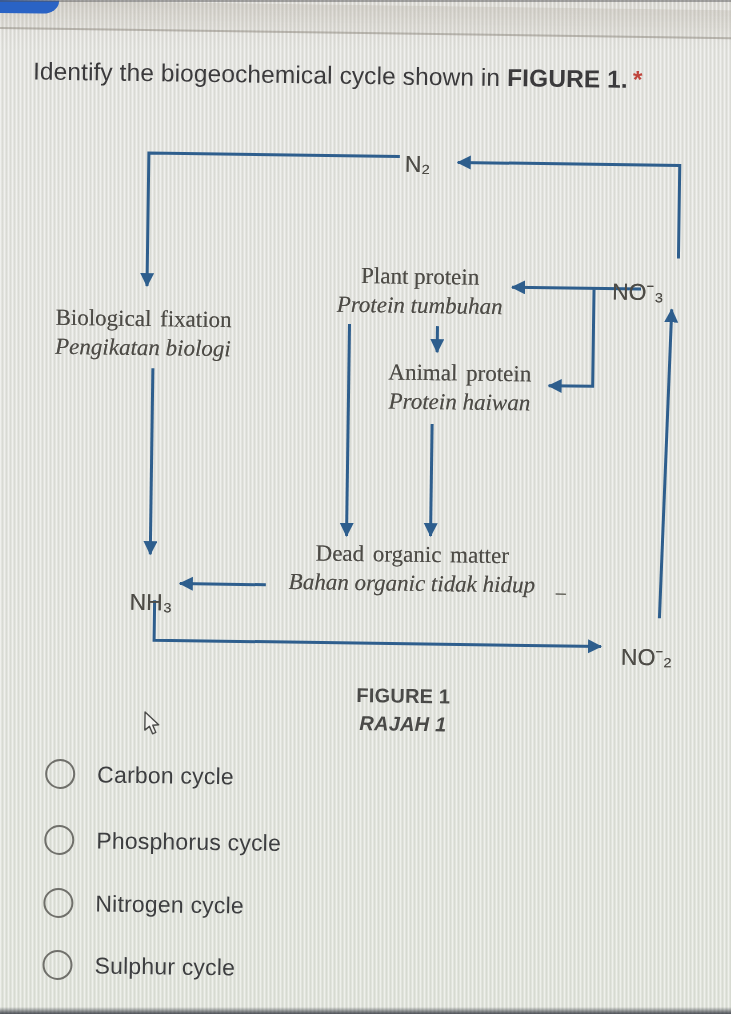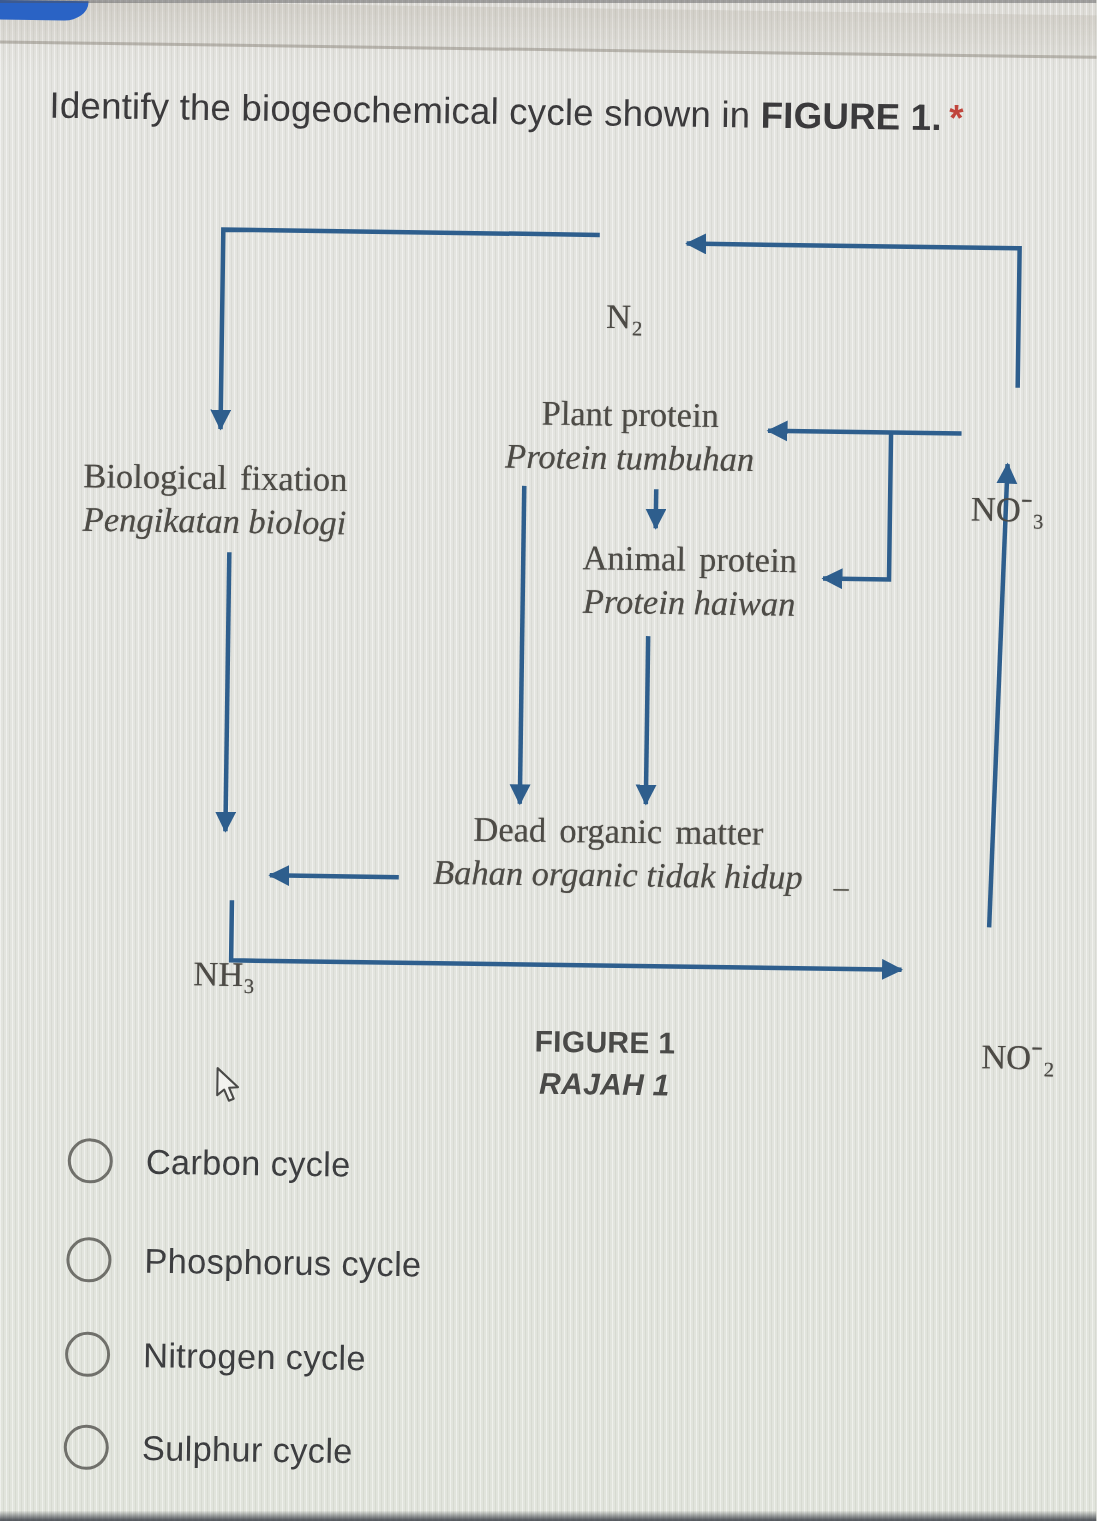--- a/index.html
+++ b/index.html
@@ -32,21 +32,21 @@
   .question .bold{font-weight:700;}
   .question .req{font-weight:700;margin-left:5px;}
   
   .dlabel{
     font-family:"Liberation Serif","DejaVu Serif",serif;
     color:#4d4b46;font-size:23px;line-height:29px;
     text-shadow:0 0 0.6px rgba(77,75,70,0.65);
   }
   .dlabel .ms{font-style:italic;}
   .center{text-align:center;}
-  .formula{font-family:Liberation Serif, serif;margin-top:47px;}
+  .formula{font-family:Liberation Sans, sans-serif;}
   .wspace{word-spacing:3px;}
   .stray{font-size:20px;color:#5a584f;}
   .caption{
     left:313px;top:676px;width:200px;text-align:center;
     font-size:20px;font-weight:700;color:#4a4a48;line-height:28px;letter-spacing:0.2px;
   }
   .caption .ms{font-style:italic;}
   
   .option-row{position:absolute;left:56px;display:flex;align-items:center;height:32px;}
   .radio{
@@ -88,42 +88,42 @@
     </g>
   </svg>
 
   <div class="abs dlabel formula" style="left:407px;top:144px;">N₂</div>
 
   <div class="abs dlabel center" style="left:314px;top:256px;width:220px;">
     <div>Plant protein</div>
     <div class="ms">Protein tumbuhan</div>
   </div>
 
-  <div class="abs dlabel formula" style="left:652px;top:269px;">NO⁻₃</div>
+  <div class="abs dlabel formula" style="left:616px;top:269px;">NO⁻₃</div>
 
   <div class="abs dlabel" style="left:60px;top:302px;">
     <div class="wspace">Biological fixation</div>
     <div class="ms">Pengikatan biologi</div>
   </div>
 
   <div class="abs dlabel center" style="left:355px;top:352px;width:220px;">
     <div class="wspace">Animal protein</div>
     <div class="ms">Protein haiwan</div>
   </div>
 
   <div class="abs dlabel center" style="left:295px;top:534px;width:250px;">
     <div class="wspace">Dead organic matter</div>
     <div class="ms" style="white-space:nowrap;">Bahan organic tidak hidup</div>
   </div>
 
   <div class="abs dlabel formula" style="left:138px;top:586px;">NH₃</div>
 
   <div class="abs dlabel stray" style="left:564px;top:570px;">–</div>
 
-  <div class="abs dlabel formula" style="left:664px;top:634px;">NO⁻₂</div>
+  <div class="abs dlabel formula" style="left:630px;top:634px;">NO⁻₂</div>
 
   <div class="abs caption">
     <div>FIGURE 1</div>
     <div class="ms">RAJAH 1</div>
   </div>
 
   <svg class="abs" style="left:153px;top:709px;" width="20" height="26" viewBox="0 0 20 26">
     <path d="M2 1 L2 19 L6.6 15.2 L9.8 22.6 L13 21.2 L9.9 14.0 L15.8 13.5 Z" fill="#f2f2ef" stroke="#4a4a48" stroke-width="1.4" stroke-linejoin="round"></path>
   </svg>
 

